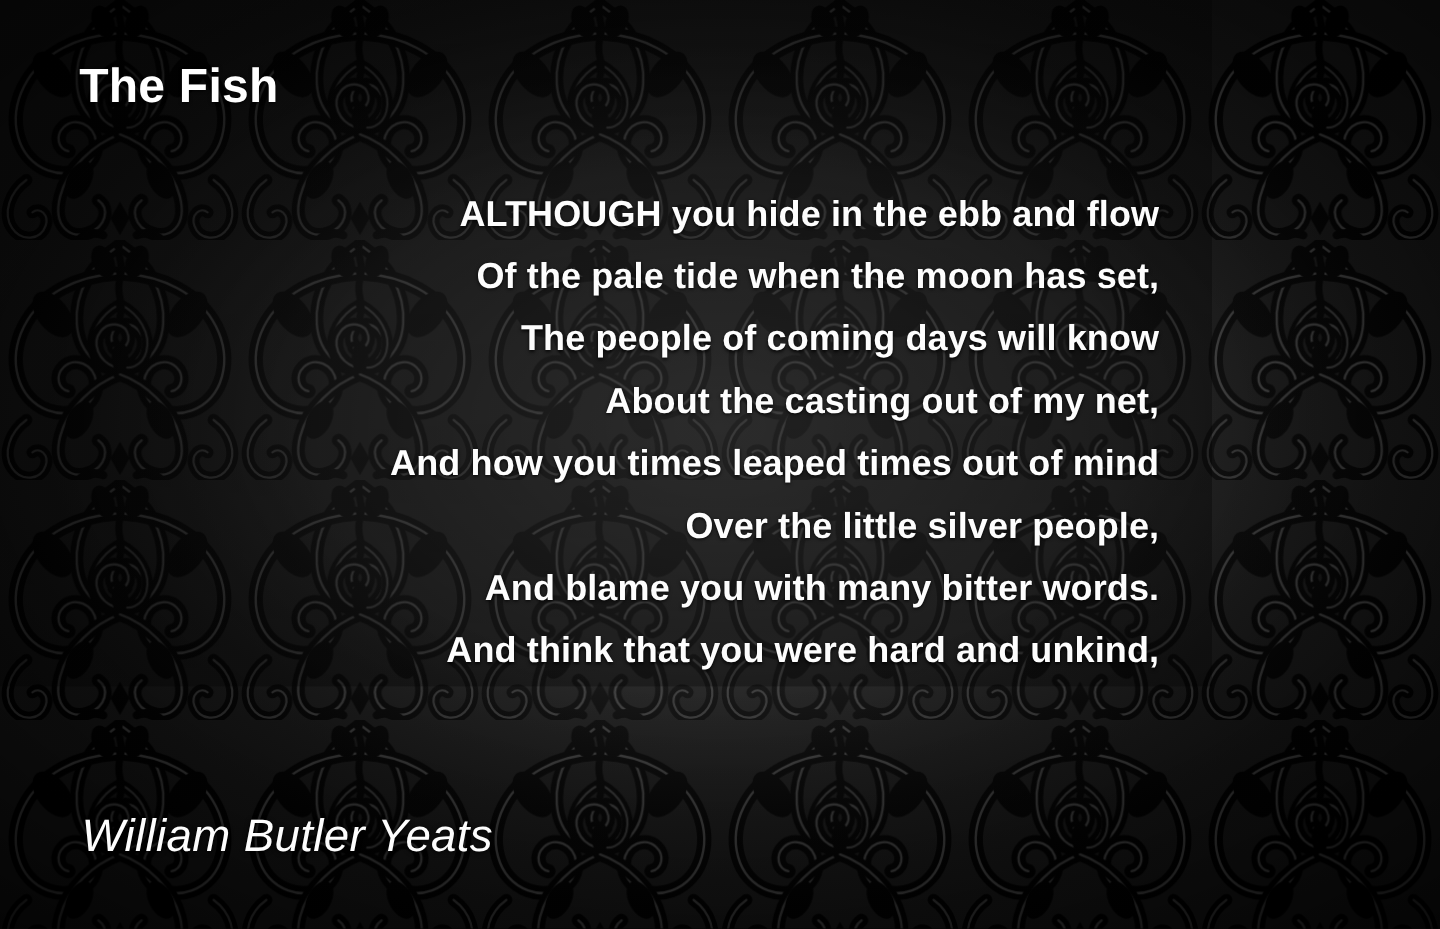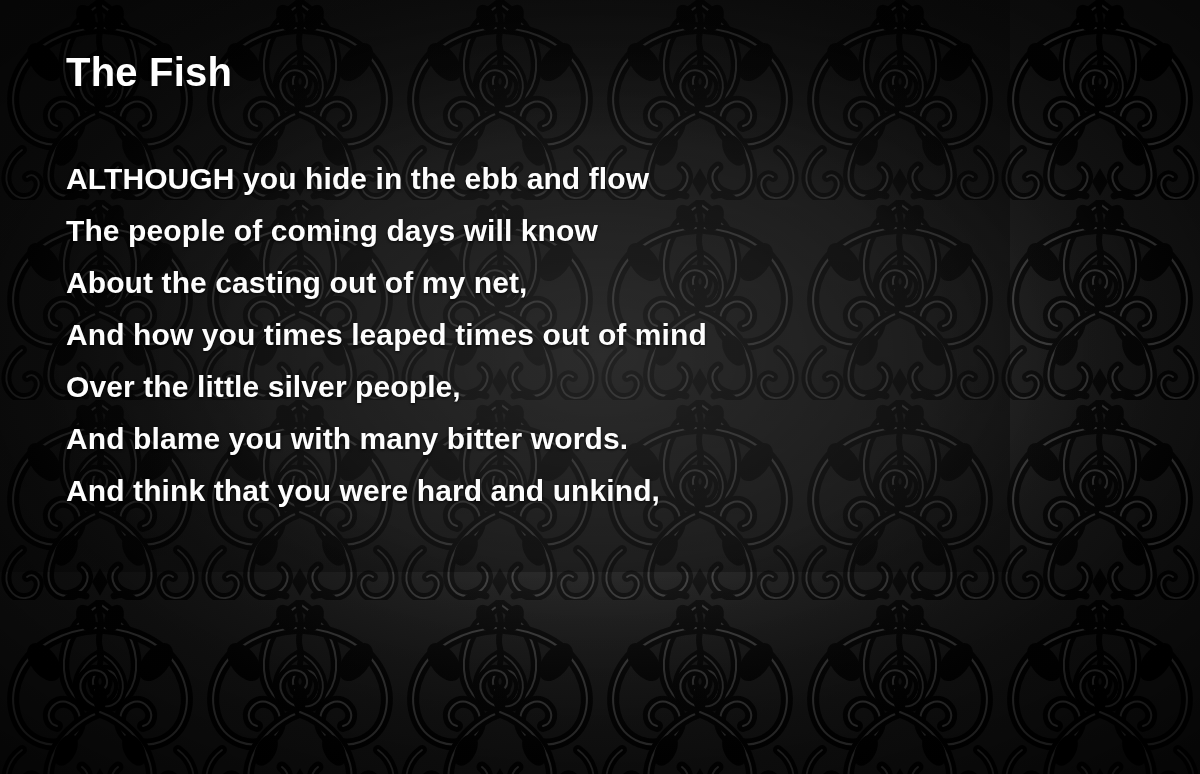--- a/index.html
+++ b/index.html
@@ -86,20 +86,21 @@
   .poem-line {
     display: block;
     font-size: 30px;
     font-weight: bold;
     color: #fdfdfd;
     line-height: 52px;
     height: 52px;
     letter-spacing: 0.1px;
     white-space: nowrap;
     text-shadow: 0 1px 3px rgba(0,0,0,0.85);
+    text-align: right;
   }
 
   #poem-author {
     position: absolute;
     left: 68px;
     top: 676px;
     font-size: 38px;
     font-style: italic;
     font-weight: normal;
     color: #fdfdfd;
@@ -176,23 +177,25 @@
   <div class="bg-layer" id="bg-vignette"></div>
 
   <div id="text-scrim"></div>
 
   <div id="content">
 
     <h1 id="poem-title">The Fish</h1>
 
     <div id="poem-body">
       <span class="poem-line">ALTHOUGH you hide in the ebb and flow</span>
+      <span class="poem-line">Of the pale tide when the moon has set,</span>
       <span class="poem-line">The people of coming days will know</span>
       <span class="poem-line">About the casting out of my net,</span>
       <span class="poem-line">And how you times leaped times out of mind</span>
       <span class="poem-line">Over the little silver people,</span>
       <span class="poem-line">And blame you with many bitter words.</span>
       <span class="poem-line">And think that you were hard and unkind,</span>
     </div>
 
+    <div id="poem-author">William Butler Yeats</div>
 
   </div>
 </div>
 
 </body></html>

